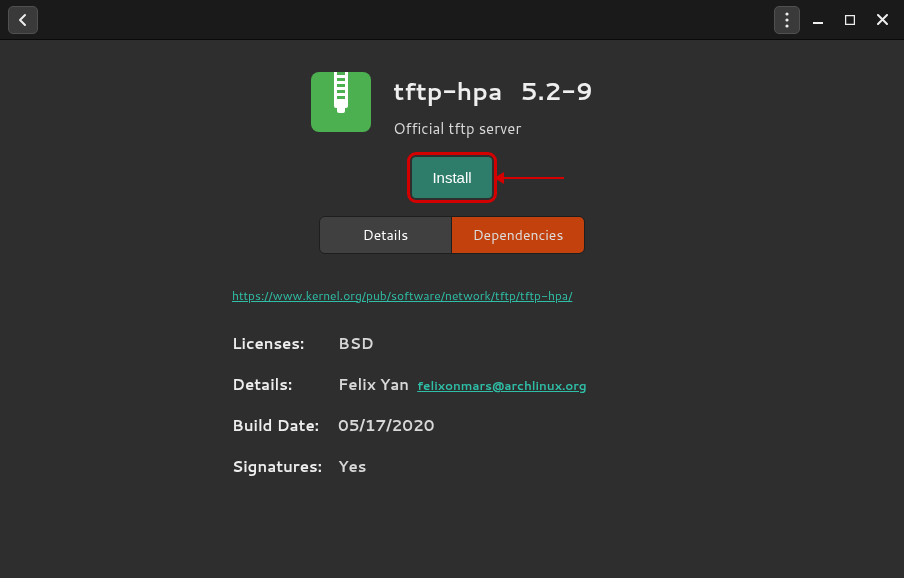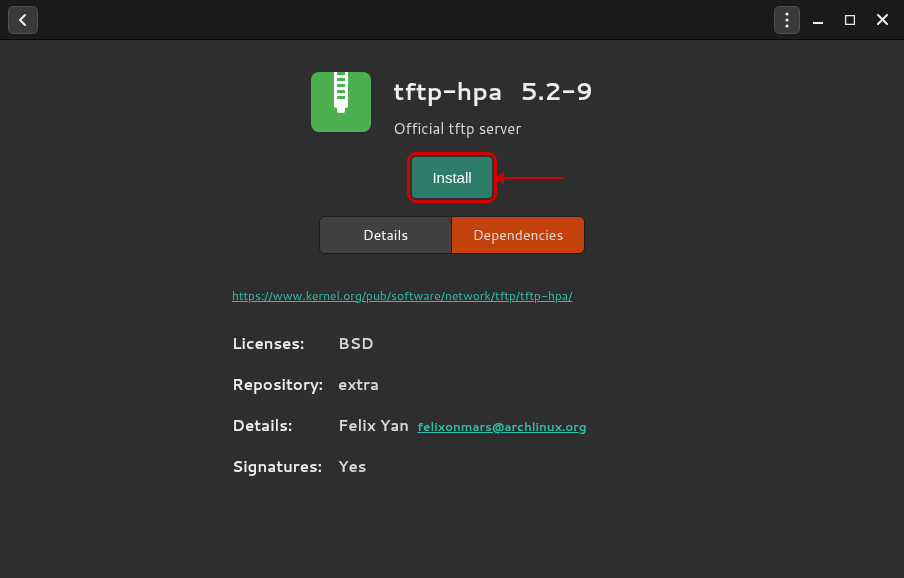--- a/index.html
+++ b/index.html
@@ -268,32 +268,32 @@
   <div class="details-body">
     <div class="url-row">
       <a class="link">https://www.kernel.org/pub/software/network/tftp/tftp-hpa/</a>
     </div>
 
     <div class="info-row">
       <span class="info-label">Licenses:</span>
       <span class="info-value">BSD</span>
     </div>
 
-    <div class="info-row">
-      <span class="info-label">Repository:</span>
-      <span class="info-value">extra</span>
-    </div>
 
     <div class="info-row">
       <span class="info-label">Details:</span>
       <span class="info-value">
         <span>Felix Yan</span>&nbsp;&nbsp;<a class="link">felixonmars@archlinux.org</a>
       </span>
     </div>
 
+    <div class="info-row">
+      <span class="info-label">Build Date:</span>
+      <span class="info-value">05/17/2020</span>
+    </div>
 
     <div class="info-row">
       <span class="info-label">Signatures:</span>
       <span class="info-value">Yes</span>
     </div>
   </div>
 
 </div>
 
 </body></html>

